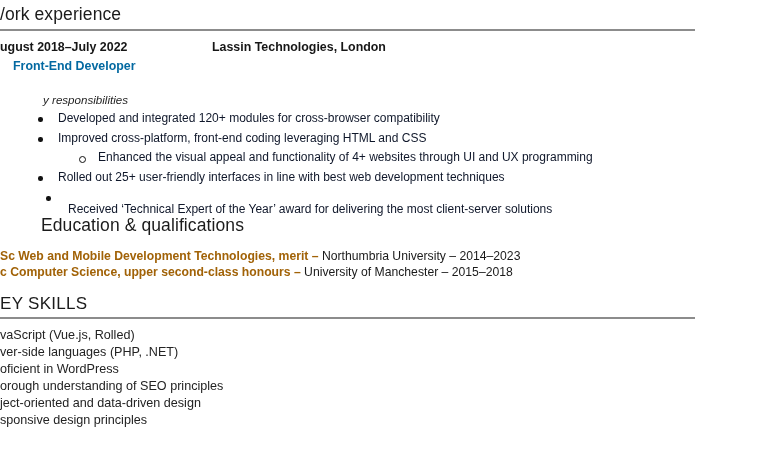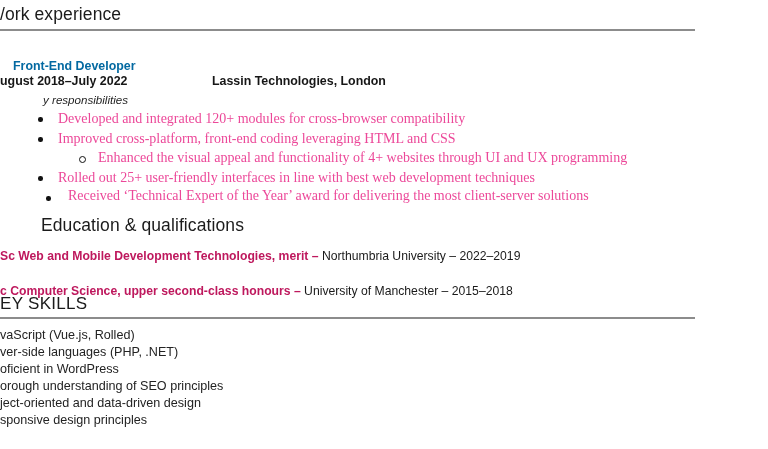--- a/index.html
+++ b/index.html
@@ -44,21 +44,20 @@
     background: #8c8c8c;
   }
 
   
   .entry-row {
     position: absolute;
     white-space: nowrap;
     font-size: 12.4px;
     font-weight: bold;
     color: #161616;
-    margin-top: 34px;
   }
   .entry-dates { left: 0; }
   .entry-company { left: 212px; }
   .entry-role {
     position: absolute;
     left: 13px;
     font-size: 12.4px;
     font-weight: bold;
     color: #0369a1;
     white-space: nowrap;
@@ -69,24 +68,23 @@
     left: 23px;
     font-size: 11.6px;
     font-style: italic;
     color: #1f1f1f;
     white-space: nowrap;
   }
 
   
   .bullet-line {
     position: absolute;
-    font-size: 14px;
-    color: #ec4899;
+    font-size: 12px;
+    color: #0f172a;
     white-space: nowrap;
-    font-family: Liberation Serif, serif;
   }
   .bullet-mark {
     position: absolute;
     font-size: 12.2px;
     line-height: 1;
     color: #111;
   }
   .disc {
     width: 4.5px;
     height: 4.5px;
@@ -106,21 +104,21 @@
   
   .edu-line {
     position: absolute;
     left: 0;
     font-size: 12.2px;
     color: #1a1a1a;
     white-space: nowrap;
   }
   .edu-line b {
     font-weight: bold;
-    color: #be185d;
+    color: #a16207;
   }
 
   
   .skill-line {
     position: absolute;
     left: 0;
     font-size: 12.6px;
     color: #232323;
     white-space: nowrap;
   }
@@ -155,28 +153,28 @@
   <div class="bullet-line" style="left:98px; top:150px;">Enhanced the visual appeal and functionality of 4+ websites through UI and UX programming</div>
 
   <span class="bullet-mark" style="left:38px; top:176px;">
       <span class="disc"></span>
     </span>
   <div class="bullet-line" style="left:58px; top:170px;">Rolled out 25+ user-friendly interfaces in line with best web development techniques</div>
 
   <span class="bullet-mark" style="left:46px; top:196px;">
       <span class="disc"></span>
     </span>
-  <div class="bullet-line" style="left:68px; top:188px;">Received ‘Technical Expert of the Year’ award for delivering the most client-server solutions</div>
+  <div class="bullet-line" style="left:68px; top:202px;">Received ‘Technical Expert of the Year’ award for delivering the most client-server solutions</div>
 
   <div class="section-heading" style="left:41px; top:215px;">Education &amp; qualifications</div>
 
   <div class="edu-line" style="top:249px;">
-    <b>Sc Web and Mobile Development Technologies, merit –</b><span> Northumbria University – 2022–2019</span>
+    <b>Sc Web and Mobile Development Technologies, merit –</b><span> Northumbria University – 2014–2023</span>
   </div>
-  <div class="edu-line" style="top:265px;margin-top:19px;">
+  <div class="edu-line" style="top:265px;">
     <b>c Computer Science, upper second-class honours –</b><span> University of Manchester – 2015–2018</span>
   </div>
 
   <div class="section-heading upper" style="left:0; top:294px;">EY SKILLS</div>
   <div class="rule" style="top:317px; width:698px;"></div>
 
   <div class="skill-line" style="top:328px;">vaScript (Vue.js, Rolled)</div>
   <div class="skill-line" style="top:345px;">ver-side languages (PHP, .NET)</div>
   <div class="skill-line" style="top:362px;">oficient in WordPress</div>
   <div class="skill-line" style="top:379px;">orough understanding of SEO principles</div>

